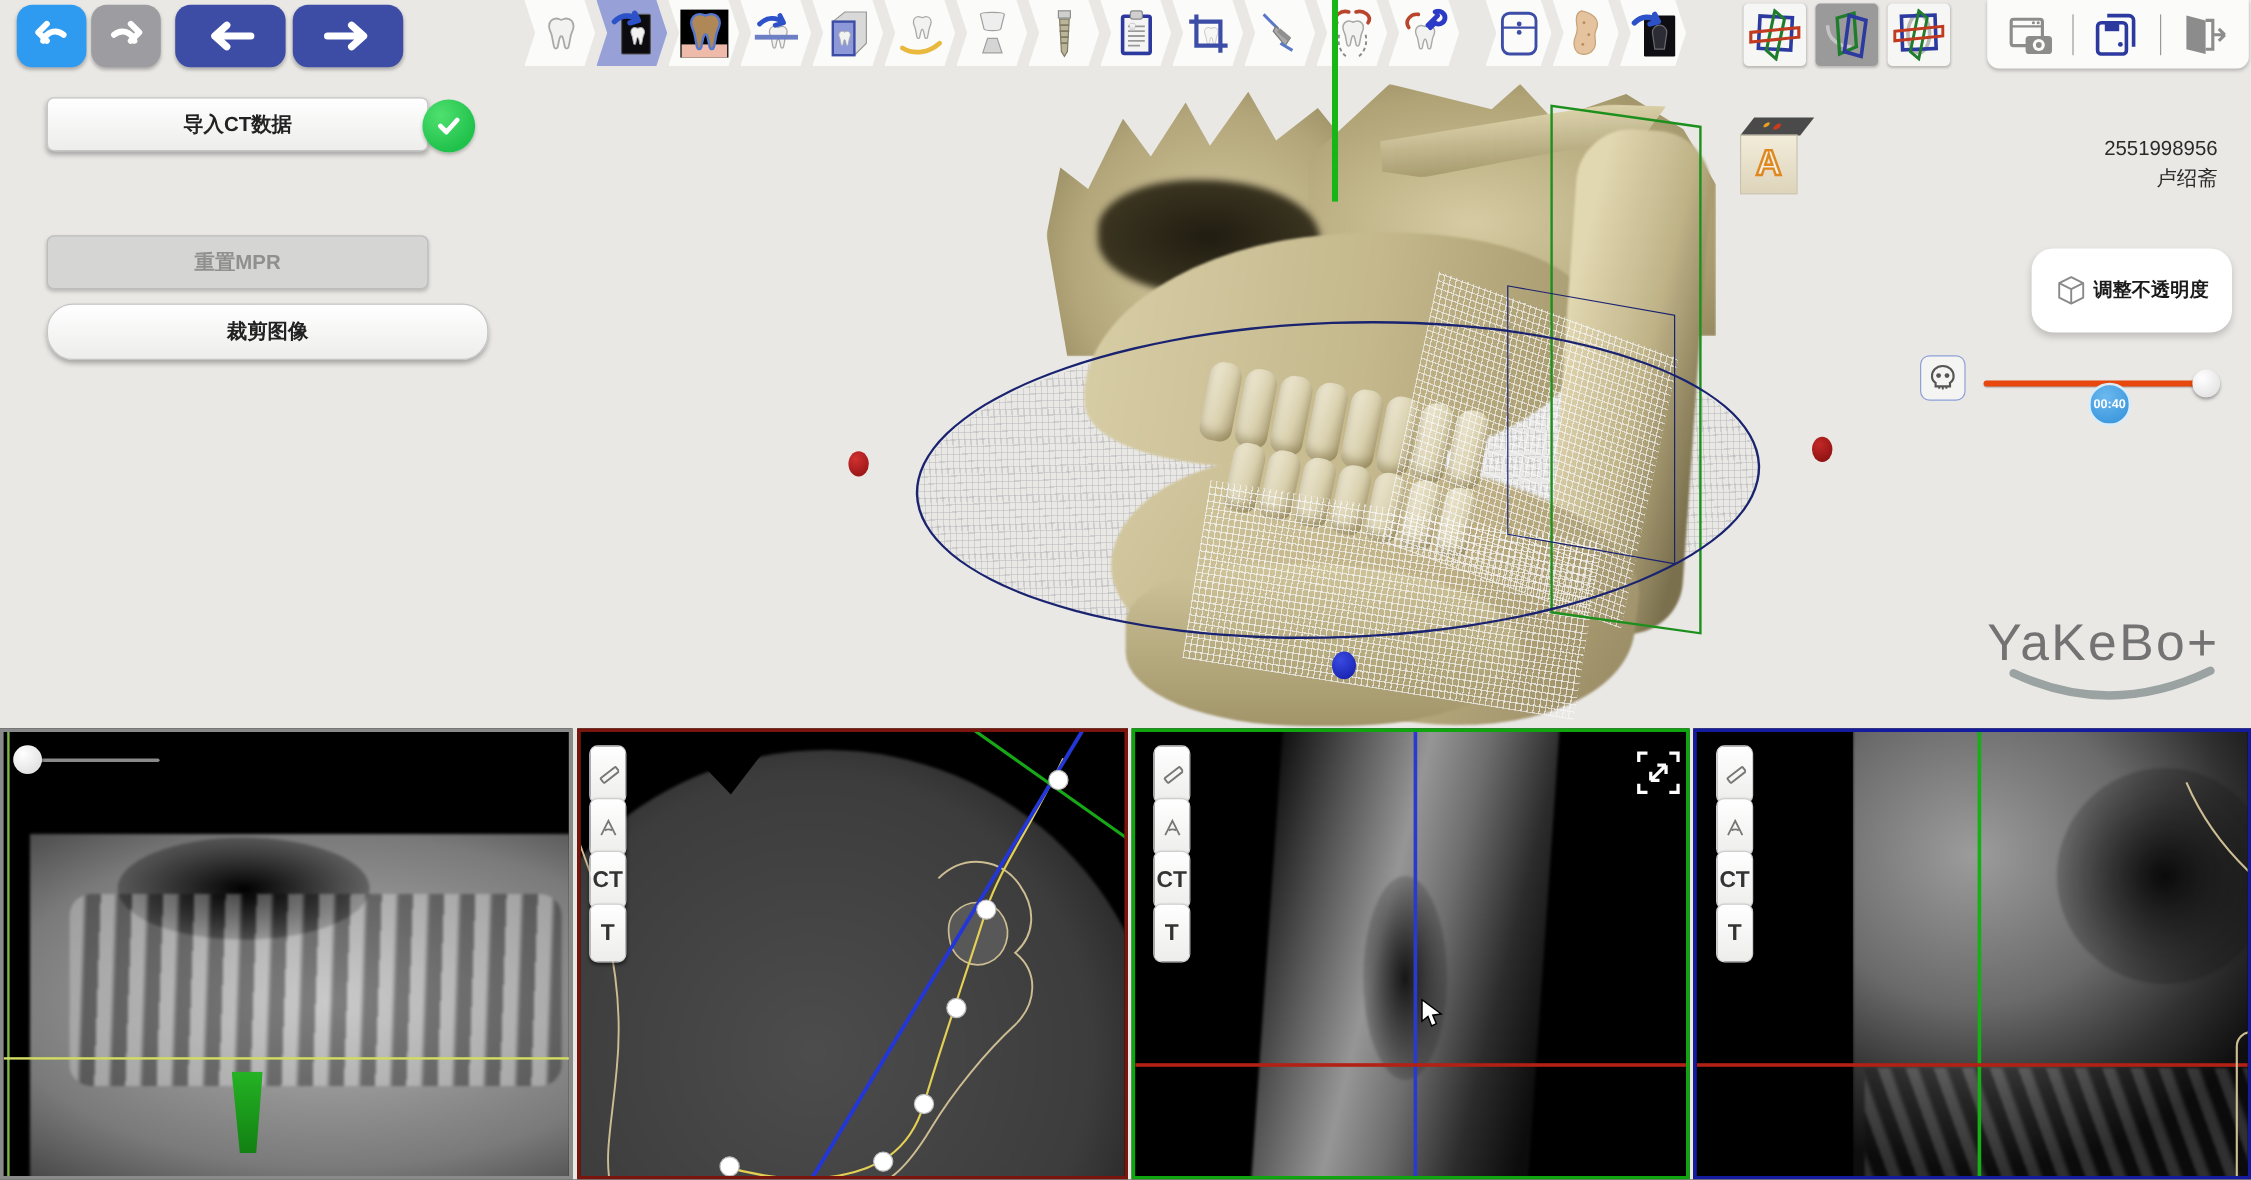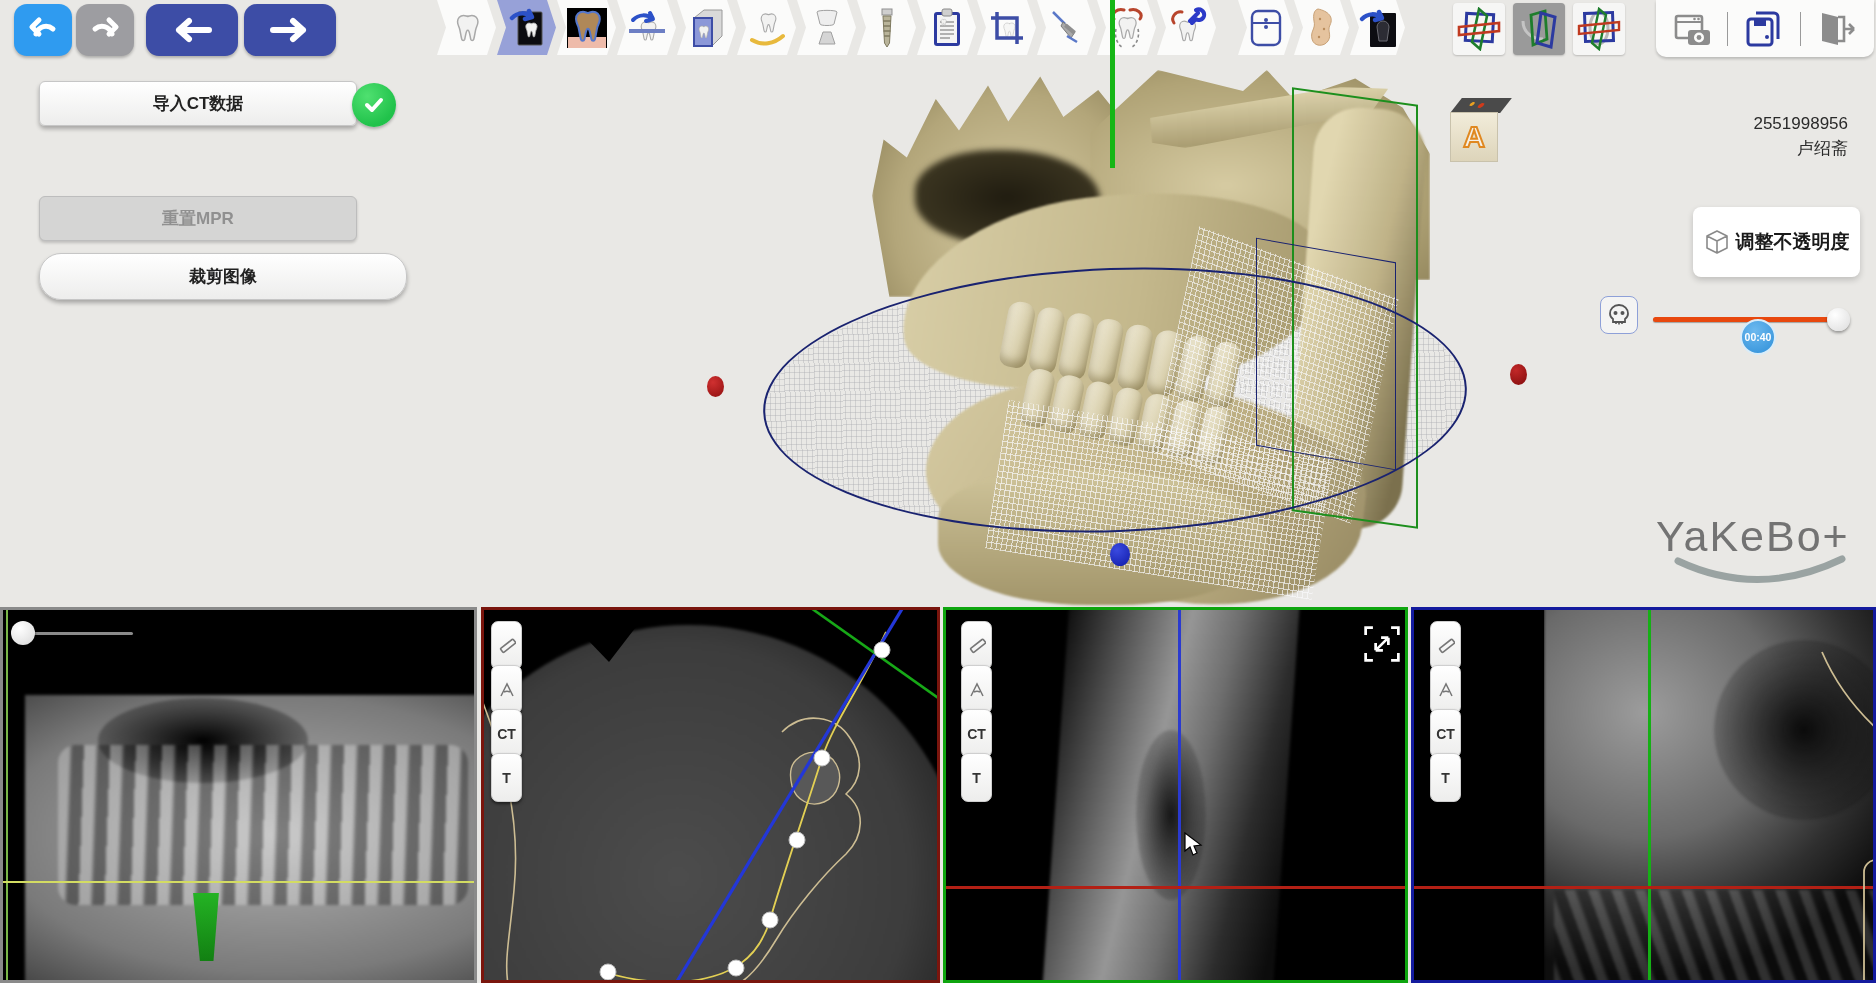--- a/index.html
+++ b/index.html
@@ -45,32 +45,32 @@
       repeating-linear-gradient(0deg,rgba(250,250,252,.8) 0 1px,transparent 1px 6px),
       repeating-linear-gradient(90deg,rgba(250,250,252,.8) 0 1px,transparent 1px 5px);}
   .mesh.gray{background-image:
       repeating-linear-gradient(0deg,rgba(150,150,158,.4) 0 1px,transparent 1px 6px),
       repeating-linear-gradient(90deg,rgba(150,150,158,.4) 0 1px,transparent 1px 5px);}
   .tooth-bump{width:27px;height:66px;border-radius:12px 12px 10px 10px;margin-right:3px;
       background:linear-gradient(100deg,#f4efdc,#d9d0ae 60%,#b3a77f);box-shadow:inset 0 -6px 8px rgba(120,105,60,.5);}
   .toothrow{position:absolute;display:flex;}
 
   
-  .opacitybtn{position:absolute;left:1693px;top:207px;width:167px;height:70px;border-radius:8px;background:#fff;
+  .opacitybtn{position:absolute;left:1693px;top:207px;width:167px;height:70px;border-radius:18px;background:#fff;
       box-shadow:0 3px 6px rgba(0,0,0,.18);display:flex;align-items:center;justify-content:center;gap:6px;
-      font-size:19px;font-weight:bold;color:#1a1a1a;cursor:pointer;}
+      font-size:16px;font-weight:bold;color:#1a1a1a;cursor:pointer;}
   .patient{position:absolute;right:28px;top:112px;text-align:right;color:#2a2a2a;font-size:17px;line-height:1.45;}
   .logo{position:absolute;left:1656px;top:512px;width:215px;color:#737373;}
   .logo .txt{font-size:43px;letter-spacing:2px;}
 
   
   .panel{position:absolute;top:607px;height:376px;background:#000;overflow:hidden;}
   .ptool{position:absolute;width:31px;height:49px;border-radius:7px;background:linear-gradient(#ffffff,#ededec);
       border:1px solid #cfcfcf;box-shadow:0 2px 3px rgba(0,0,0,.5);display:flex;align-items:center;justify-content:center;
-      font-size:14px;font-weight:bold;color:#333;cursor:pointer;}
+      font-size:19px;font-weight:bold;color:#333;cursor:pointer;}
   .vline,.hline{position:absolute;}
   .ct-noise{position:absolute;filter:blur(1.5px);}
 </style>
 </head>
 <body>
 
 <div class="app">
 
   <svg width="0" height="0" style="position:absolute">
     <defs>

